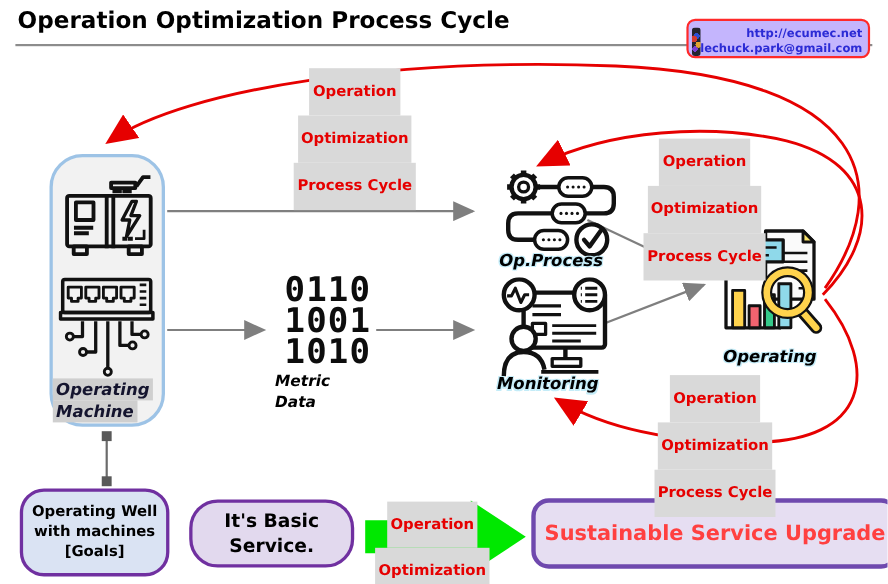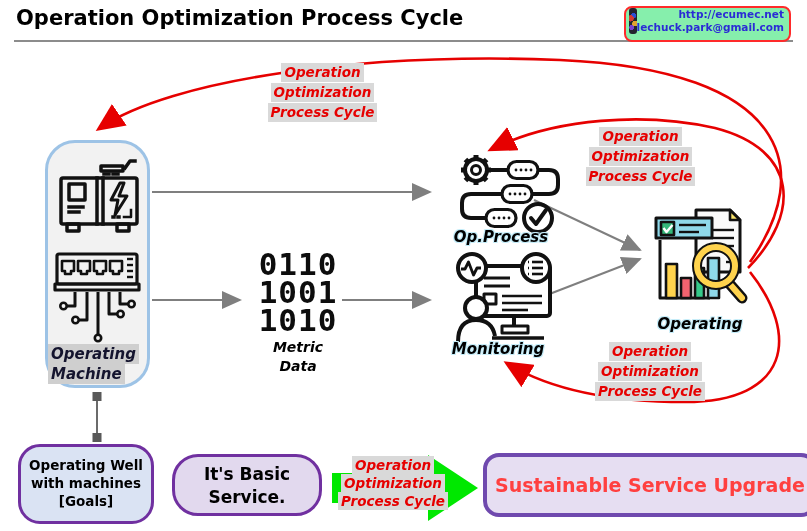--- a/index.html
+++ b/index.html
@@ -7,60 +7,60 @@
     position:relative;width:807px;height:531px;overflow:hidden;
     font-family:"DejaVu Sans",sans-serif;background:#fff;
   }
   
   .page-title{
     position:absolute;left:16px;top:6px;margin:0;
     font-size:21px;font-weight:bold;color:#000;letter-spacing:0px;
   }
   .title-rule{position:absolute;left:14px;top:40px;width:779px;border-top:2px solid #8c8c8c;}
   .contact-badge{
-    position:absolute;left:624px;top:6px;width:167px;height:36px;
-    border:2.5px solid #ff2a2a;border-radius:8px;background:#86efac;
-    display:flex;align-items:flex-start;box-sizing:border-box;z-index:6;
+    position:absolute;left:624px;top:17px;width:167px;height:36px;
+    border:2.5px solid #ff2a2a;border-radius:8px;background:#c4b5fd;
+    display:flex;align-items:flex-end;box-sizing:border-box;z-index:6;
   }
   .logo-img{
     width:48px;height:26px;margin-left:3px;border-radius:3px;
     background:
       radial-gradient(circle at 20% 40%, #d43a2f 0 18%, transparent 19%),
       radial-gradient(circle at 55% 30%, #2c4fd4 0 14%, transparent 15%),
       radial-gradient(circle at 75% 60%, #e0a32e 0 16%, transparent 17%),
       radial-gradient(circle at 35% 75%, #7a3fd0 0 12%, transparent 13%),
       #23242e;
   }
   .badge-text{flex:1;text-align:right;padding-right:5px;line-height:13px;}
   .badge-text div{font-size:10.5px;font-weight:bold;color:#2b2bd5;}
   
   .cycle-label{position:absolute;text-align:center;z-index:4;line-height:19px;}
   .cycle-label span{
-    display:inline-block;background:#d9d9d9;padding:0 3px;
-    color:#e60000;font-weight:bold;font-style:italic;font-size:13.5px;
+    display:inline-block;background:#d9d9d9;padding:12px 3px;
+    color:#e60000;font-weight:bold;font-size:13.5px;
   }
   
   .machine-box{
     position:absolute;left:45px;top:140px;width:105px;height:248px;
     border:3px solid #9dc3e6;border-radius:30px;background:#f2f2f2;
     box-sizing:border-box;z-index:1;
   }
   .node-icon{position:absolute;z-index:3;}
   .hl-label{position:absolute;text-align:left;z-index:4;line-height:20px;}
   .hl-label span{
     display:inline-block;background:#cfcfcf;padding:0 3px;
     color:#14142e;font-weight:bold;font-style:italic;font-size:15px;
   }
   
   .binary{
     position:absolute;left:250px;top:250px;width:96px;text-align:center;
     font-family:"DejaVu Sans Mono",monospace;font-weight:900;font-size:31px;
     line-height:28px;color:#0d0d0d;letter-spacing:1px;z-index:3;
   }
-  .plain-label{position:absolute;text-align:center;z-index:4;line-height:19px;
+  .plain-label{position:absolute;text-align:left;z-index:4;line-height:19px;
     font-weight:bold;font-style:italic;font-size:14px;color:#000;}
   
   .glow-label{position:absolute;text-align:center;z-index:4;
     font-weight:bold;font-style:italic;font-size:15px;color:#000;
     text-shadow:1px 1px 0 #c4ecf8,-1px -1px 0 #c4ecf8,1px -1px 0 #c4ecf8,-1px 1px 0 #c4ecf8;}
   
   .goals-box{
     position:absolute;left:18px;top:444px;width:136px;height:80px;
     border:3.5px solid #7030a0;border-radius:22px;background:#dae3f3;
     box-sizing:border-box;z-index:2;text-align:center;padding-top:9px;

